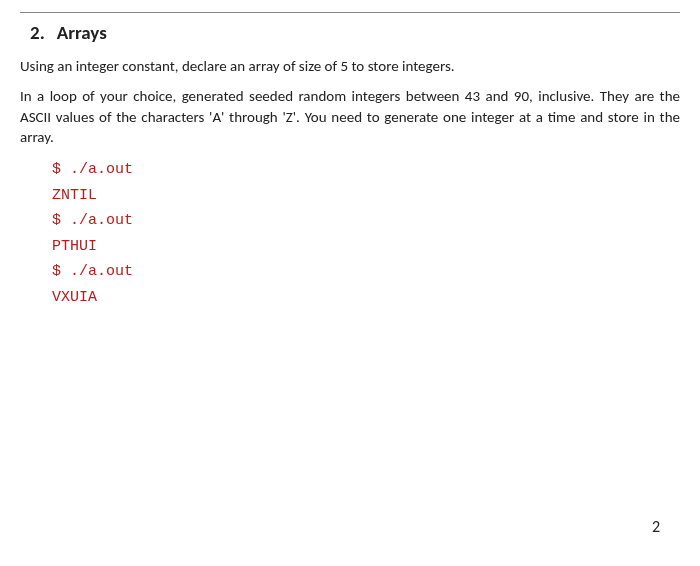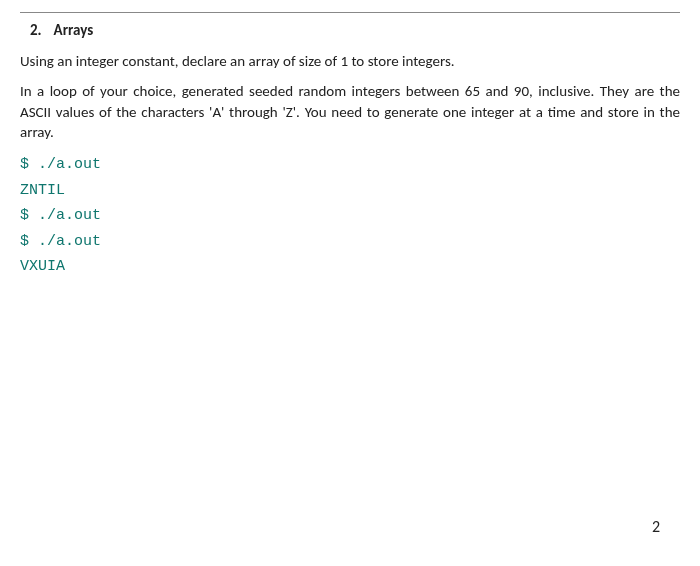--- a/index.html
+++ b/index.html
@@ -14,40 +14,41 @@
     }
     .container {
       padding: 12px 20px 20px 20px;
     }
     .top-rule {
       border-top: 1px solid #888;
       margin-bottom: 8px;
     }
     .heading {
       font-weight: bold;
-      font-size: 15px;
+      font-size: 19px;
       color: #222;
       margin: 0 0 12px 10px;
     }
     .heading .num {
       margin-right: 12px;
     }
     .para {
       font-size: 15px;
       color: #222;
       margin: 0 0 10px 0;
       line-height: 1.35;
       text-align: justify;
     }
     .code-block {
       font-family: "Courier New", Courier, monospace;
       font-size: 15px;
-      color: #0f766e;
+      color: #b91c1c;
       line-height: 1.7;
       margin-top: 2px;
+      margin-left: 32px;
     }
     .code-line {
       white-space: pre;
     }
     .page-number {
       position: absolute;
       bottom: 30px;
       right: 40px;
       font-size: 16px;
       color: #222;
@@ -56,25 +57,26 @@
 </head>
 <body>
 
 <div class="container">
   <div class="top-rule"></div>
 
   <p class="heading">
     <span class="num">2.</span><span>Arrays</span>
   </p>
 
-  <p class="para">Using an integer constant, declare an array of size of 1 to store integers.</p>
-  <p class="para">In a loop of your choice, generated seeded random integers between 65 and 90, inclusive. They are the ASCII values of the characters 'A' through 'Z'. You need to generate one integer at a time and store in the array.</p>
+  <p class="para">Using an integer constant, declare an array of size of 5 to store integers.</p>
+  <p class="para">In a loop of your choice, generated seeded random integers between 43 and 90, inclusive. They are the ASCII values of the characters 'A' through 'Z'. You need to generate one integer at a time and store in the array.</p>
 
   <div class="code-block">
     <div class="code-line">$ ./a.out</div>
     <div class="code-line">ZNTIL</div>
     <div class="code-line">$ ./a.out</div>
+    <div class="code-line">PTHUI</div>
     <div class="code-line">$ ./a.out</div>
     <div class="code-line">VXUIA</div>
   </div>
 </div>
 
 <div class="page-number">2</div>
 
 </body></html>

